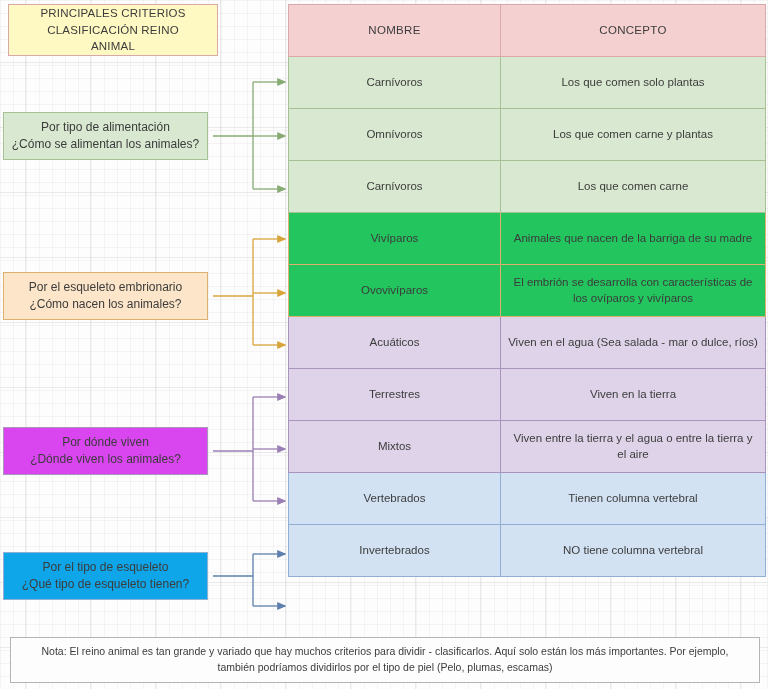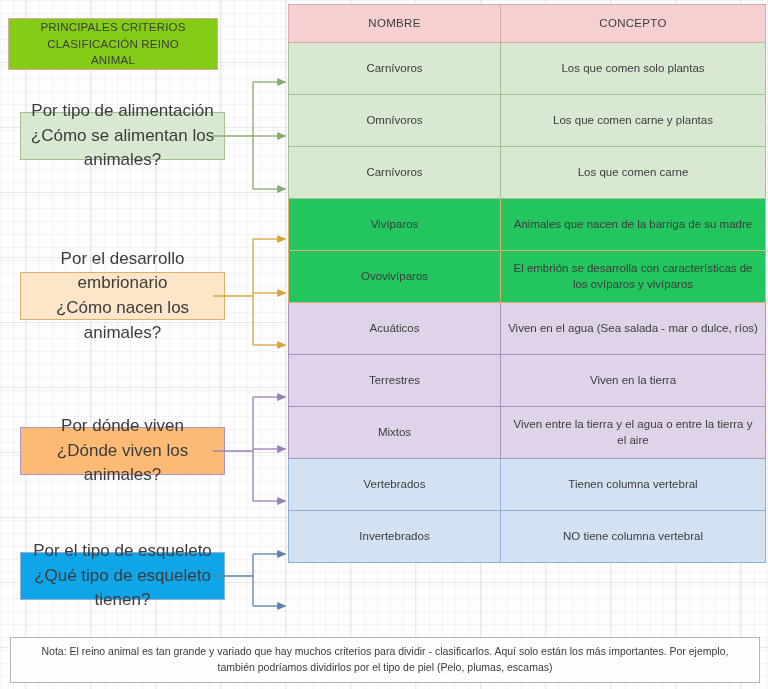--- a/index.html
+++ b/index.html
@@ -35,34 +35,33 @@
     display: flex;
     align-items: center;
     justify-content: center;
     text-align: center;
     line-height: 1.45;
   }
 
   
   #title-box {
     left: 8px; top: 4px; width: 210px; height: 52px;
-    background: #84cc16; border-color: #d9a9a9;
+    background: #fef9c3; border-color: #d9a9a9;
     font-size: 11.5px; letter-spacing: .2px;
     padding: 2px 18px;
-    margin-top: 14px;
   }
 
   
   .criteria-box {
-    left: 20px; width: 205px; height: 48px;
-    font-size: 17px; padding: 2px 5px;
+    left: 3px; width: 205px; height: 48px;
+    font-size: 12px; padding: 2px 5px;
   }
   .criteria-green  { top: 112px; background: #d9e8d0; border-color: #a6c295; }
   .criteria-orange { top: 272px; background: #fce5c8; border-color: #ddb070; }
-  .criteria-purple { top: 427px; background: #fdba74; border-color: #a994bd; }
+  .criteria-purple { top: 427px; background: #d946ef; border-color: #a994bd; }
   .criteria-blue   { top: 552px; background: #0ea5e9; border-color: #8fb0d4; }
 
   
   #classification-table {
     position: absolute;
     left: 288px; top: 4px; width: 477px;
     border-collapse: collapse;
     table-layout: fixed;
   }
   #classification-table td, #classification-table th {
@@ -70,21 +69,21 @@
     text-align: center;
     vertical-align: middle;
     font-size: 11.5px;
     font-weight: normal;
     line-height: 1.35;
     padding: 3px 7px;
   }
   .col-nombre  { width: 212px; }
   .col-concepto{ width: 265px; }
 
-  .hdr    { background: #f5d0d0; border-color: #d9a9a9 !important; height: 38px; letter-spacing: .3px; }
+  .hdr    { background: #f5d0d0; border-color: #d9a9a9 !important; height: 52px; letter-spacing: .3px; }
   .green  { background: #d9e8d0; border-color: #a6c295 !important; height: 52px; }
   .orange { background: #22c55e; border-color: #ddb070 !important; height: 52px; }
   .purple { background: #ded3e8; border-color: #a994bd !important; height: 52px; }
   .blue   { background: #d3e2f3; border-color: #8fb0d4 !important; height: 52px; }
 
   
   #note-box {
     position: absolute;
     left: 10px; top: 637px; width: 750px; height: 46px;
     background: #fdfdfd;
@@ -114,21 +113,21 @@
 
   <div class="box criteria-box criteria-green">
     <span>
       <span>Por tipo de alimentación</span><br>
       <span>¿Cómo se alimentan los animales?</span>
     </span>
   </div>
 
   <div class="box criteria-box criteria-orange">
     <span>
-      <span>Por el desarrollo embrionario</span><br>
+      <span>Por el esqueleto embrionario</span><br>
       <span>¿Cómo nacen los animales?</span>
     </span>
   </div>
 
   <div class="box criteria-box criteria-purple">
     <span>
       <span>Por dónde viven</span><br>
       <span>¿Dónde viven los animales?</span>
     </span>
   </div>

